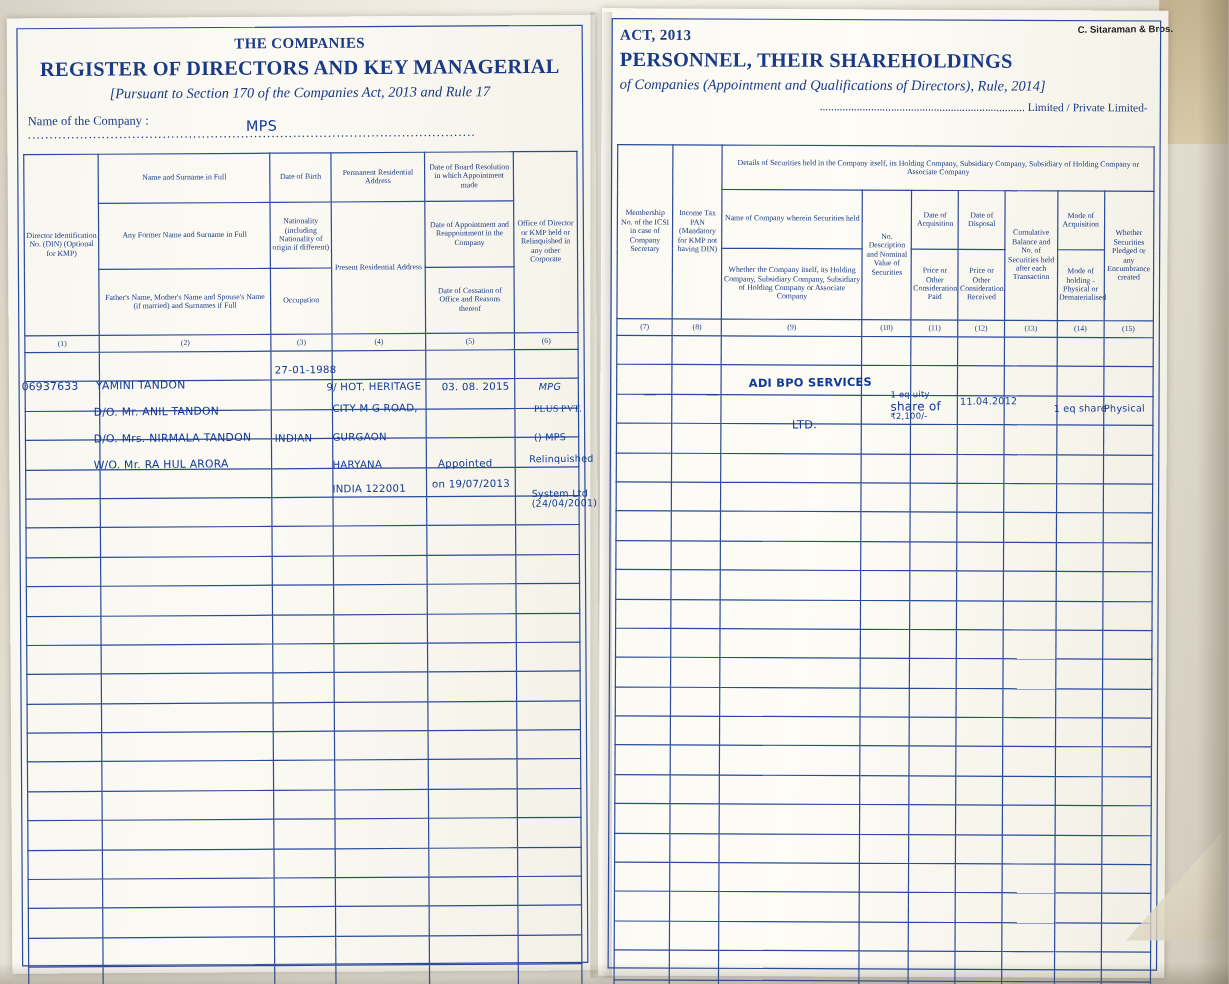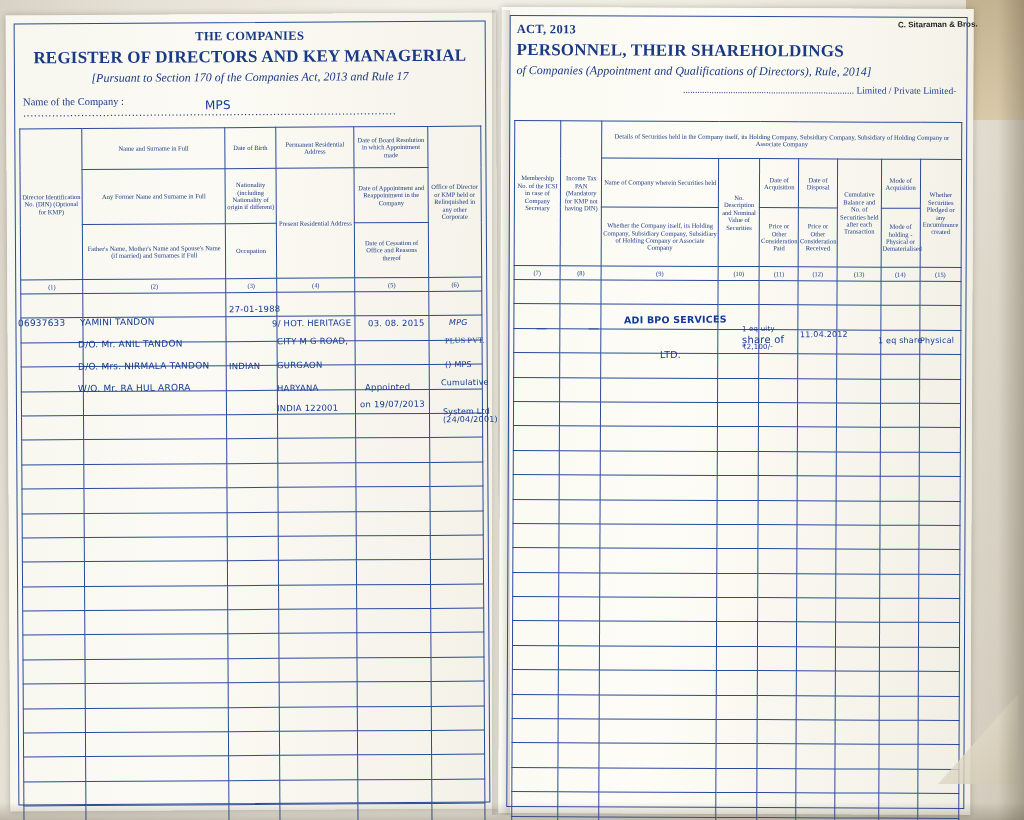--- a/index.html
+++ b/index.html
@@ -686,21 +686,21 @@
 <div class="hw hw-abs" style="left:277px;top:383px;font-size:8.5px;text-align:right;">HARYANA</div>
 <div class="hw hw-abs" style="left:277px;top:403px;font-size:8.5px;">INDIA 122001</div>
 
 <div class="hw hw-abs" style="left:368px;top:318px;font-size:8.5px;">03. 08. 2015</div>
 <div class="hw hw-abs" style="left:365px;top:382px;font-size:8.5px;">Appointed</div>
 <div class="hw hw-abs" style="left:360px;top:399px;font-size:8.5px;">on 19/07/2013</div>
 
 <div class="hw hw-abs" style="left:449px;top:318px;font-size:8px;font-style:italic;">MPG</div>
 <div class="hw hw-abs" style="left:445px;top:336px;font-size:8px;font-family:Liberation Serif, serif;">PLUS PVT.</div>
 <div class="hw hw-abs" style="left:445px;top:360px;font-size:8px;">() MPS</div>
-<div class="hw hw-abs" style="left:441px;top:378px;font-size:8px;">Cumulative</div>
+<div class="hw hw-abs" style="left:441px;top:378px;font-size:8px;">Relinquished</div>
 <div class="hw hw-abs" style="left:443px;top:396px;font-size:8px;margin-top:11px;">System Ltd</div>
 <div class="hw hw-abs" style="left:443px;top:415px;font-size:8px;">(24/04/2001)</div>
 
 <div class="hw hw-abs" style="left:536px;top:322px;font-size:11px;">—</div>
 <div class="hw hw-abs" style="left:588px;top:322px;font-size:11px;">—</div>
 <div class="hw hw-abs" style="left:624px;top:314px;font-size:9.5px;font-weight:bold;">ADI BPO SERVICES</div>
 <div class="hw hw-abs" style="left:660px;top:349px;font-size:9.5px;">LTD.</div>
 <div class="hw hw-abs" style="left:742px;top:325px;font-size:7px;">1 eq uity</div>
 <div class="hw hw-abs" style="left:742px;top:334px;font-size:10px;">share of</div>
 <div class="hw hw-abs" style="left:742px;top:343px;font-size:7px;">₹2,100/-</div>

